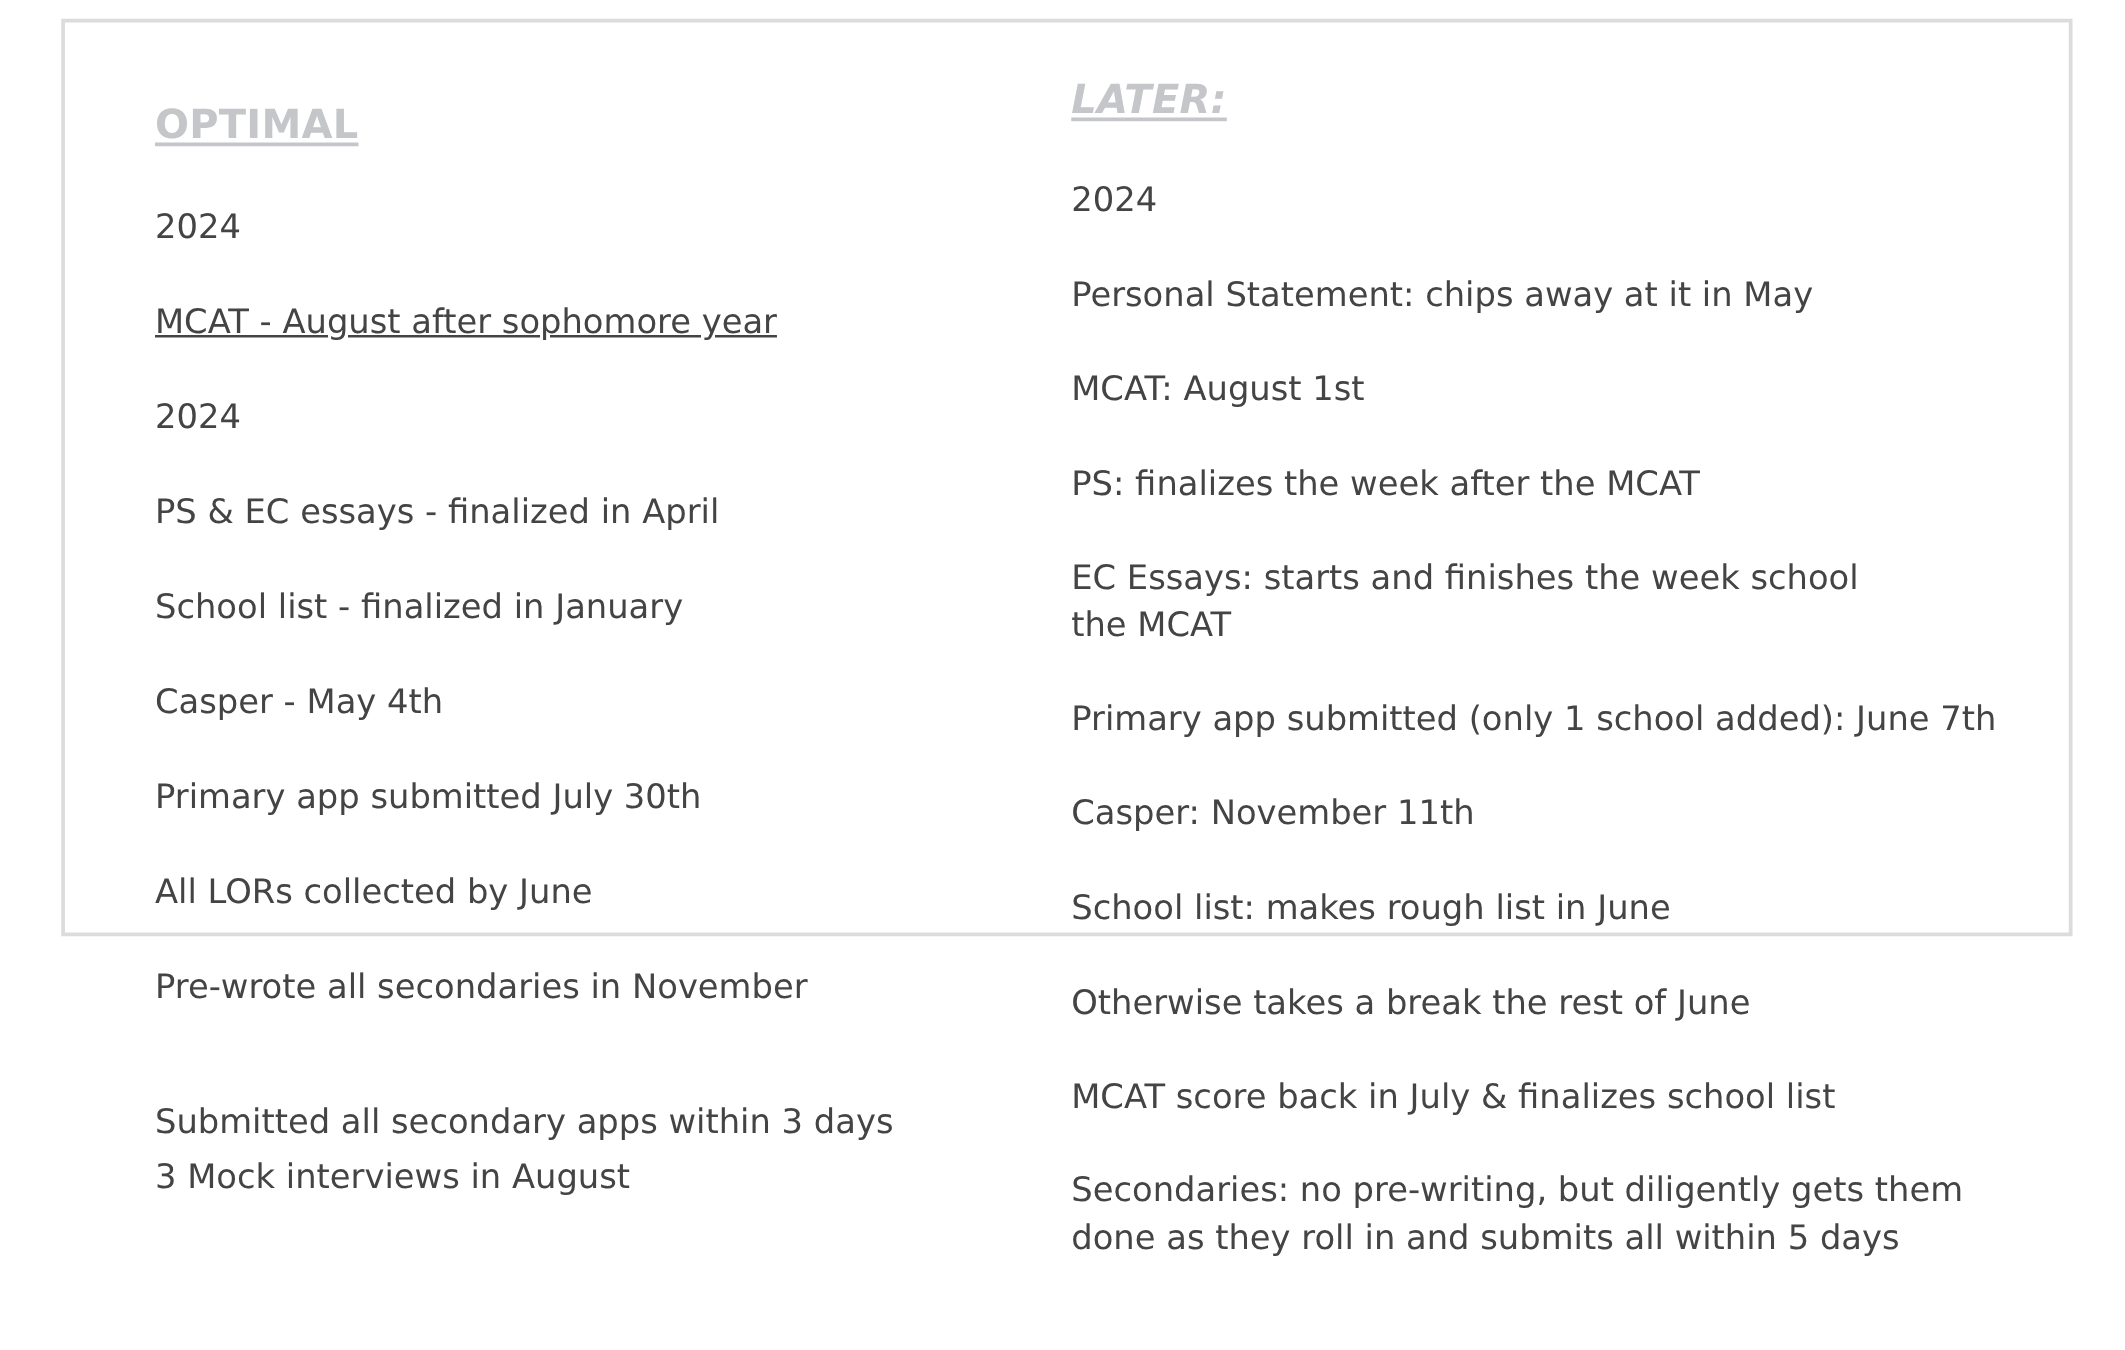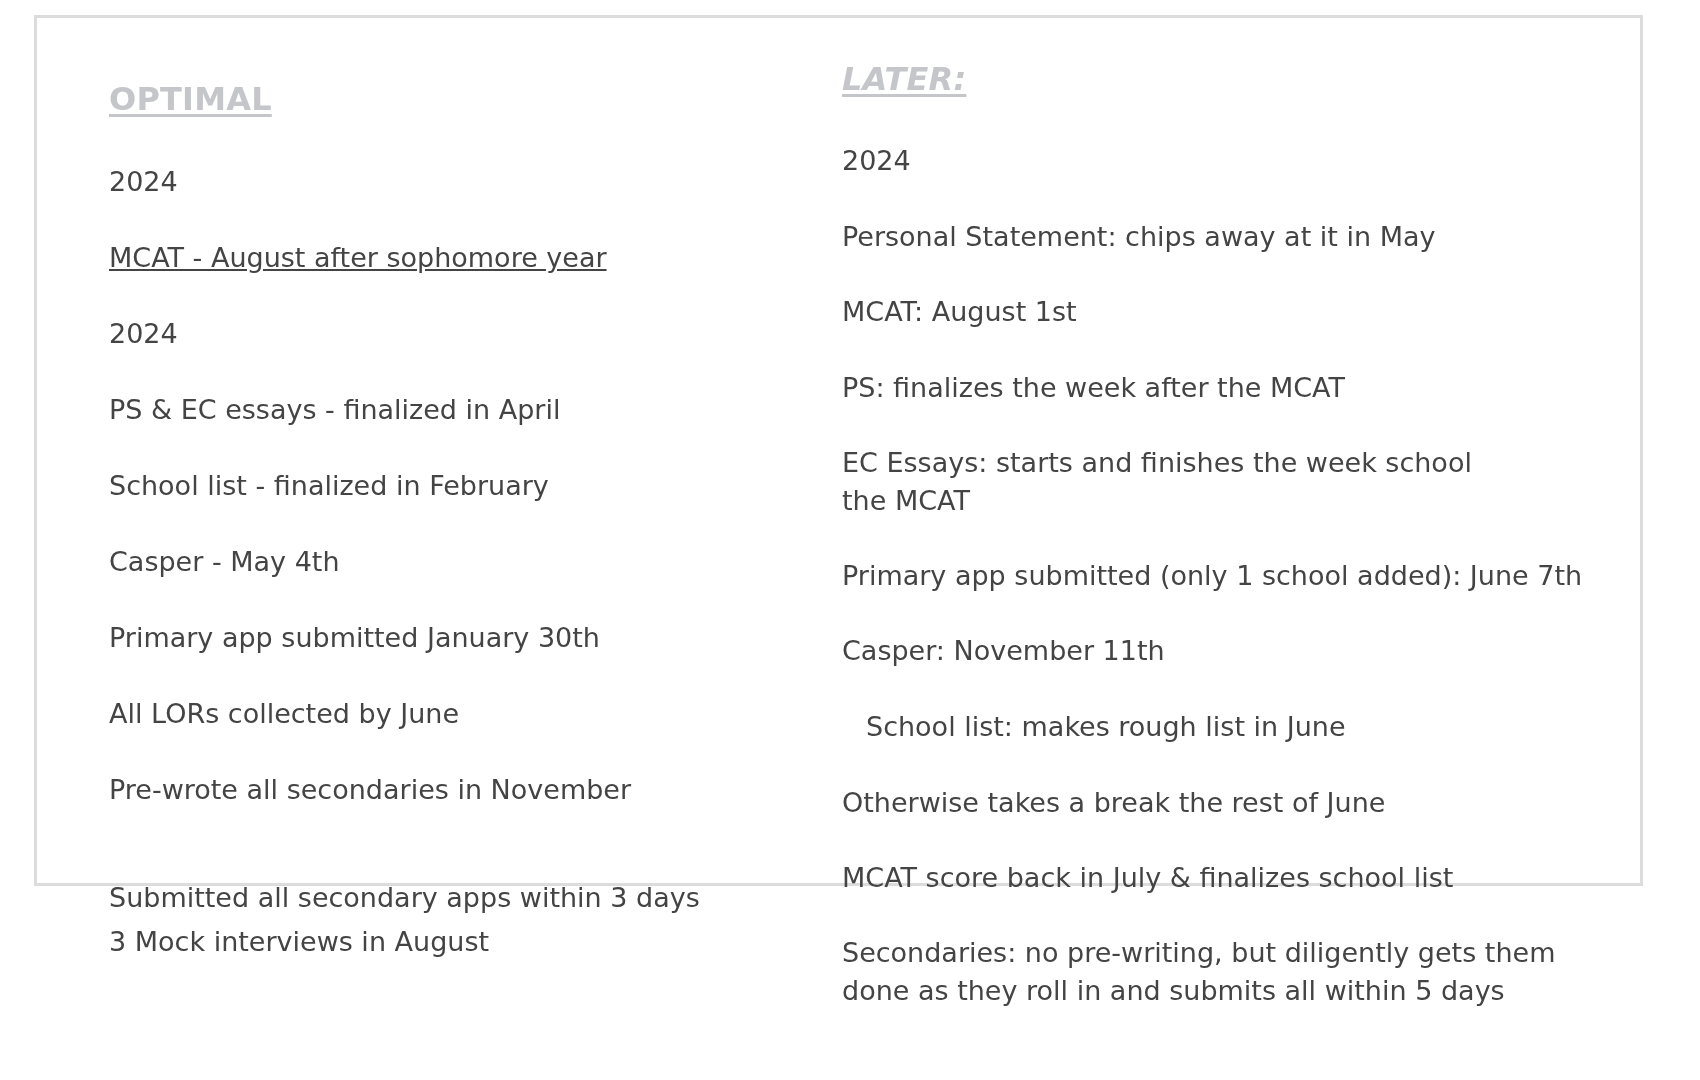--- a/index.html
+++ b/index.html
@@ -1,54 +1,54 @@
 <!DOCTYPE html>
 <html><head>
 <meta charset="utf-8">
 <style>
   html, body { margin:0; padding:0; background:#ffffff; }
   body { width:1700px; height:1080px; position:relative; overflow:hidden;
          font-family:"DejaVu Sans","Liberation Sans",sans-serif; }
-  .card { position:absolute; left:34px; top:15px; width:1609px; height:871px;
+  .card { position:absolute; left:49px; top:15px; width:1609px; height:734px;
           border:3px solid #dcdcdc; background:#fff; box-sizing:border-box; }
   .col { position:absolute; top:0; }
   .col.left { left:72px; width:640px; }
   .col.right { left:805px; width:780px; }
   .heading { position:absolute; left:0; font-weight:bold; font-size:32px; color:#c4c6c9;
              text-decoration:underline; text-decoration-thickness:3px; text-underline-offset:4px;
              white-space:nowrap; letter-spacing:0.2px; }
   .item { position:absolute; left:0; font-size:27px; color:#444444; line-height:38px;
           white-space:normal; }
 </style>
 </head>
 <body>
 
 <div class="card">
   <div class="col left">
     <div class="heading" style="top:62px;">OPTIMAL</div>
     <div class="item" style="top:145px;">2024</div>
     <div class="item" style="top:221px;text-decoration:underline;">MCAT - August after sophomore year</div>
     <div class="item" style="top:297px;">2024</div>
     <div class="item" style="top:373px;">PS &amp; EC essays - finalized in April</div>
-    <div class="item" style="top:449px;">School list - finalized in February</div>
+    <div class="item" style="top:449px;">School list - finalized in January</div>
     <div class="item" style="top:525px;">Casper - May 4th</div>
-    <div class="item" style="top:601px;">Primary app submitted January 30th</div>
+    <div class="item" style="top:601px;">Primary app submitted July 30th</div>
     <div class="item" style="top:677px;">All LORs collected by June</div>
     <div class="item" style="top:753px;">Pre-wrote all secondaries in November</div>
     <div class="item" style="top:829px;margin-top:32px;">Submitted all secondary apps within 3 days</div>
     <div class="item" style="top:905px;">3 Mock interviews in August</div>
   </div>
 
   <div class="col right">
     <div class="heading" style="top:42px;font-style:italic;">LATER:</div>
     <div class="item" style="top:124px;">2024</div>
     <div class="item" style="top:200px;">Personal Statement: chips away at it in May</div>
     <div class="item" style="top:275px;">MCAT: August 1st</div>
     <div class="item" style="top:351px;">PS: finalizes the week after the MCAT</div>
     <div class="item" style="top:426px; width:680px;">EC Essays: starts and finishes the week school the MCAT</div>
     <div class="item" style="top:539px;">Primary app submitted (only 1 school added): June 7th</div>
     <div class="item" style="top:614px;">Casper: November 11th</div>
-    <div class="item" style="top:690px;margin-left:24px;">School list: makes rough list in June</div>
+    <div class="item" style="top:690px;">School list: makes rough list in June</div>
     <div class="item" style="top:766px;">Otherwise takes a break the rest of June</div>
     <div class="item" style="top:841px;">MCAT score back in July &amp; finalizes school list</div>
     <div class="item" style="top:916px; width:740px;">Secondaries: no pre-writing, but diligently gets them done as they roll in and submits all within 5 days</div>
   </div>
 </div>
 
 </body></html>

